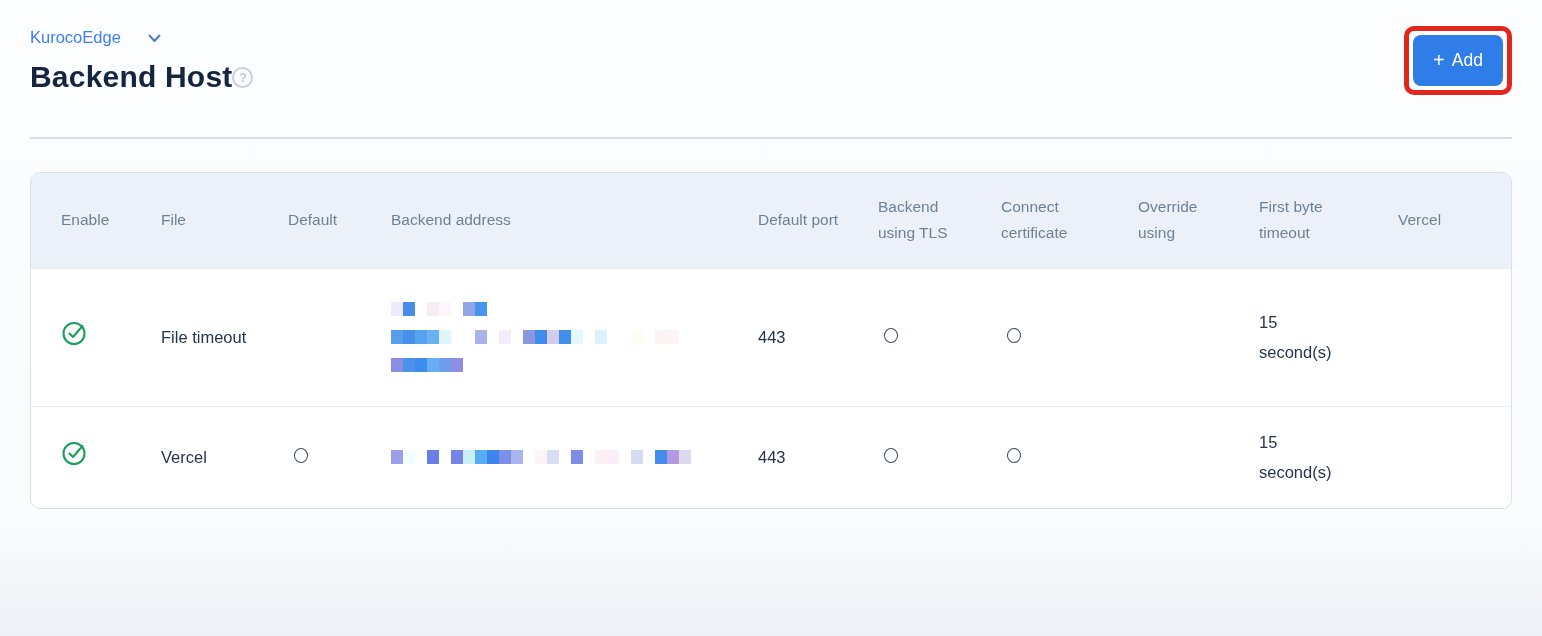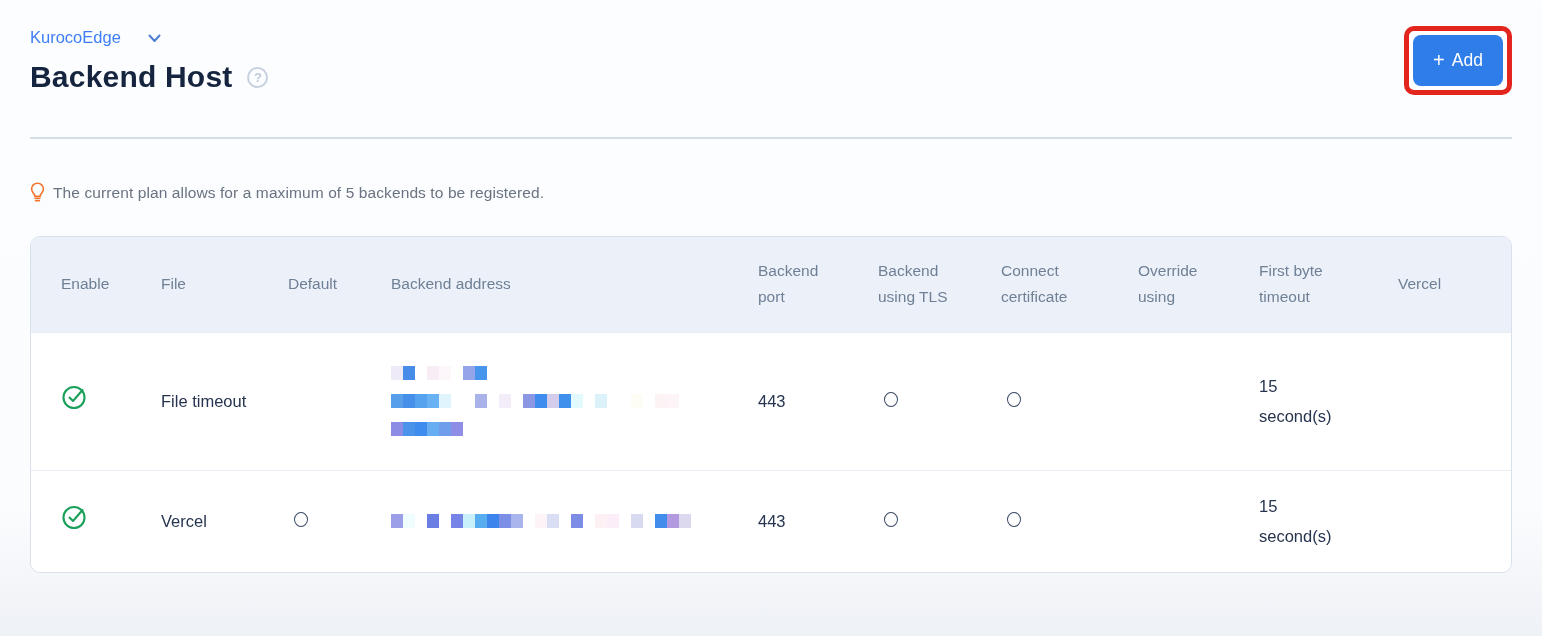--- a/index.html
+++ b/index.html
@@ -12,21 +12,21 @@
   }
   .page { padding: 28px 30px 0 30px; }
 
   
   .topbar { display: flex; justify-content: space-between; align-items: flex-start; }
   .breadcrumb {
     display: inline-flex; align-items: center; gap: 27px;
     color: #3d7ef7; font-size: 16.5px; cursor: pointer; text-decoration: none;
   }
   .chevron { margin-top: 2px; }
-  .title-row { margin-top: 13px; display: flex; align-items: center; gap: 15px; }
+  .title-row { margin-top: 13px; display: flex; align-items: center; }
   h1.page-title {
     margin: 0; font-size: 30px; font-weight: 700; color: #15243f; letter-spacing: 0.2px;
   }
   .help-icon {
     width: 21px; height: 21px; border-radius: 50%;
     border: 2px solid #c7d1df; color: #bfcad9;
     font-size: 13px; font-weight: 700;
     display: inline-flex; align-items: center; justify-content: center;
     cursor: pointer; user-select: none;
   }
@@ -106,27 +106,20 @@
     <div class="annotation-box">
       <button class="add-btn">
         <span class="plus">+</span>
         <span>Add</span>
       </button>
     </div>
   </div>
 
   <hr class="divider">
 
-  <div class="notice">
-    <svg width="15" height="21" viewBox="0 0 15 21">
-      <path d="M7.5 1.2 C4.1 1.2 1.6 3.8 1.6 7 C1.6 9 2.7 10.4 3.6 11.6 C4.3 12.5 4.9 13.3 4.9 14.2 L10.1 14.2 C10.1 13.3 10.7 12.5 11.4 11.6 C12.3 10.4 13.4 9 13.4 7 C13.4 3.8 10.9 1.2 7.5 1.2 Z" fill="none" stroke="#f4722b" stroke-width="1.6"></path>
-      <path d="M5 16.2 L10 16.2 M5.6 18.6 L9.4 18.6" stroke="#f4722b" stroke-width="1.6" stroke-linecap="round"></path>
-    </svg>
-    <span class="notice-text">The current plan allows for a maximum of 5 backends to be registered.</span>
-  </div>
 
   <div class="card">
     <table>
       <colgroup>
         <col style="width:130px">
           <col style="width:127px">
           <col style="width:103px">
         <col style="width:367px">
           <col style="width:120px">
           <col style="width:123px">
@@ -134,21 +127,21 @@
           <col style="width:121px">
           <col style="width:139px">
         <col style="width:113px">
       </colgroup>
       <thead>
         <tr>
           <th class="pad-first"><span>Enable</span></th>
           <th><span>File</span></th>
           <th><span>Default</span></th>
           <th><span>Backend address</span></th>
-          <th><span class="wrap">Backend port</span></th>
+          <th><span class="wrap">Default port</span></th>
           <th><span class="wrap">Backend using TLS</span></th>
           <th><span class="wrap">Connect certificate</span></th>
           <th><span class="wrap">Override using</span></th>
           <th><span class="wrap">First byte timeout</span></th>
           <th><span>Vercel</span></th>
         </tr>
       </thead>
       <tbody>
         <tr class="row-1">
           <td class="pad-first">

